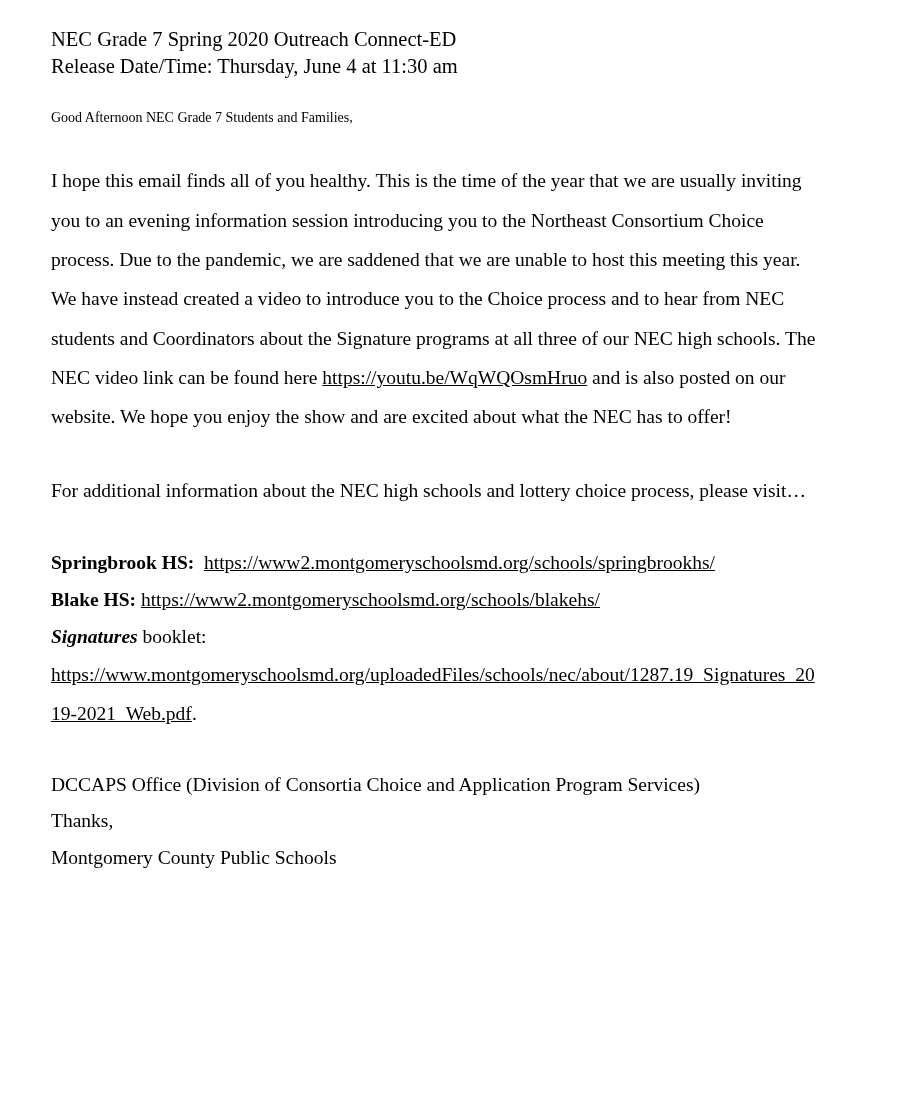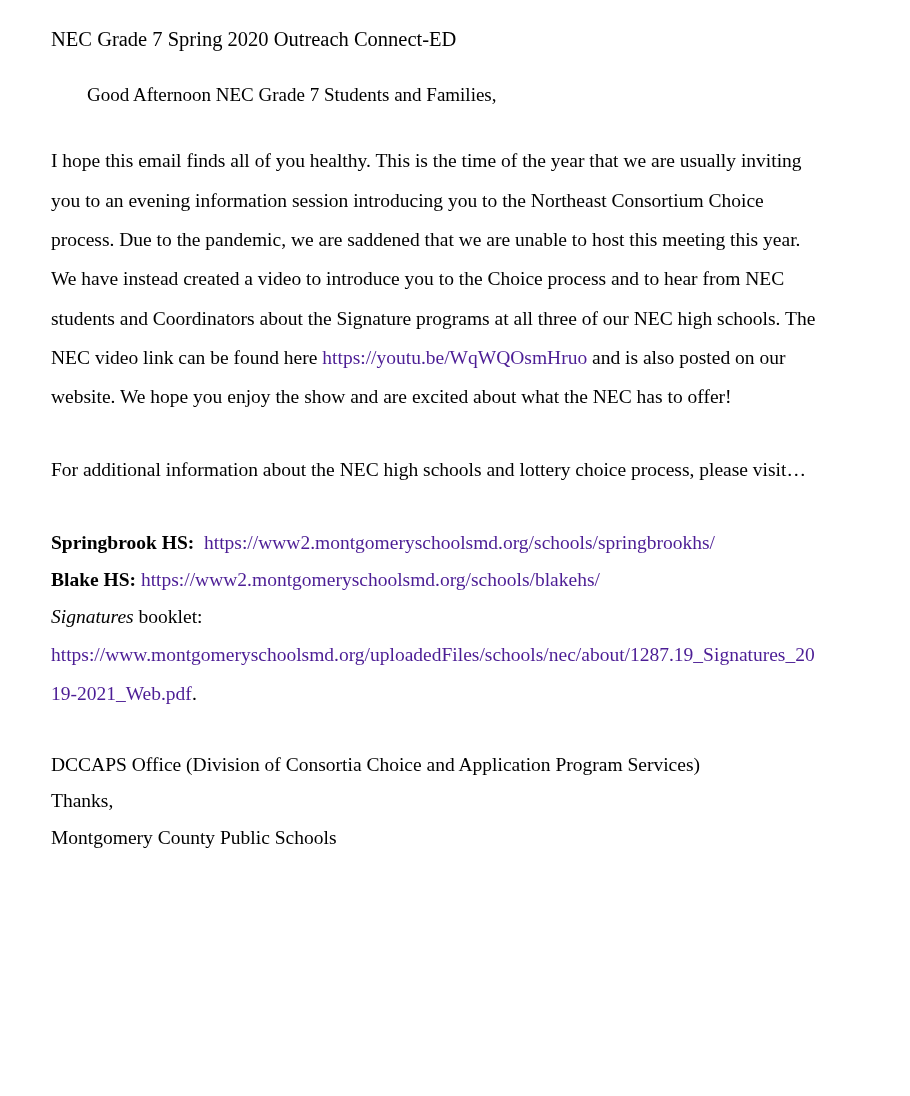--- a/index.html
+++ b/index.html
@@ -27,71 +27,72 @@
   .header-block {
     line-height: 1.30;
     font-size: 20.5px;
     margin-bottom: 0;
   }
   .header-line { white-space: nowrap; }
   .gap-md { height: 30px; }
   .gap-lg { height: 34px; }
 
   .salutation {
-    font-size: 19px;
+    font-size: 14px;
     line-height: 1.3;
-    margin-left: 36px;
   }
 
   .para {
     font-size: 19.5px;
     line-height: 39.3px;
     text-align: left;
     width: 772px;
   }
 
   .links {
     font-size: 19.5px;
     line-height: 37px;
     width: 790px;
   }
   .link-row { white-space: nowrap; }
   .lbl { font-weight: bold; }
 
   .booklet-line { font-size: 19.5px; line-height: 37px; }
-  .booklet-name { font-weight: normal; font-style: italic; }
+  .booklet-name { font-weight: bold; font-style: italic; }
 
   .pdf-url {
     font-size: 19.5px;
     line-height: 39px;
     width: 772px;
     word-break: break-all;
   }
 
   .closing {
     font-size: 19.5px;
     line-height: 36.5px;
   }
 
   a, .lnk {
-    color: #4c1d95;
+    color: #000000;
+    text-decoration: underline;
     cursor: pointer;
   }
 
   .it { }
 
   .sp2 { white-space: pre; }
 </style>
 </head>
 <body>
 
 <div class="page">
 
   <div class="header-block">
     <div class="header-line">NEC Grade 7 Spring 2020 Outreach Connect-ED</div>
+    <div class="header-line">Release Date/Time: Thursday, June 4 at 11:30 am</div>
   </div>
 
   <div class="gap-md"></div>
 
   <div class="salutation">Good Afternoon NEC Grade 7 Students and Families,</div>
 
   <div class="gap-lg"></div>
 
   <div class="para"><span>I hope this email finds all of you healthy.  This is the time of the year that we are usually inviting you to an evening information session introducing you to the Northeast Consortium </span><span class="it">Choice</span><span> process.  Due to the pandemic, we are saddened that we are unable to host this meeting this year.   We have instead created a video to introduce you to the Choice process and to hear from NEC students and Coordinators about the </span><span class="it">Signature</span><span> programs at all three of our NEC high schools.   The NEC video link can be found here </span><span class="lnk">https://youtu.be/WqWQOsmHruo</span><span>  and is also posted on our website.  We hope you enjoy the show and are excited about what the NEC has to offer!</span></div>
 

